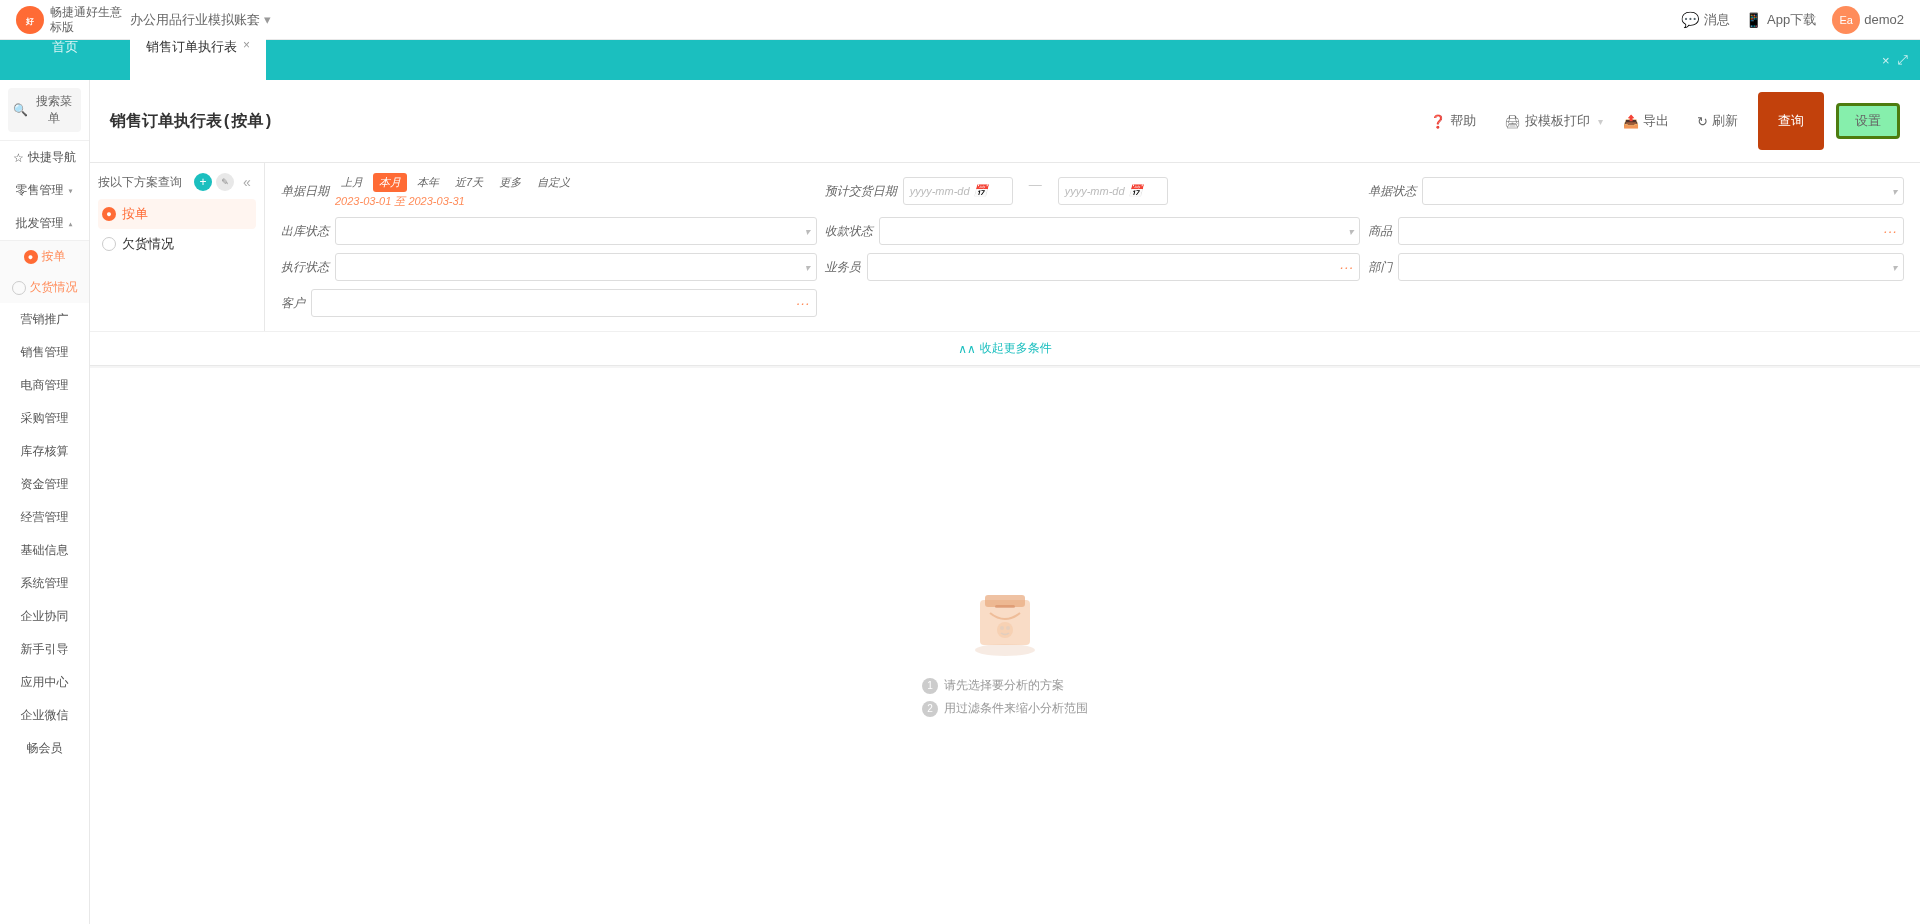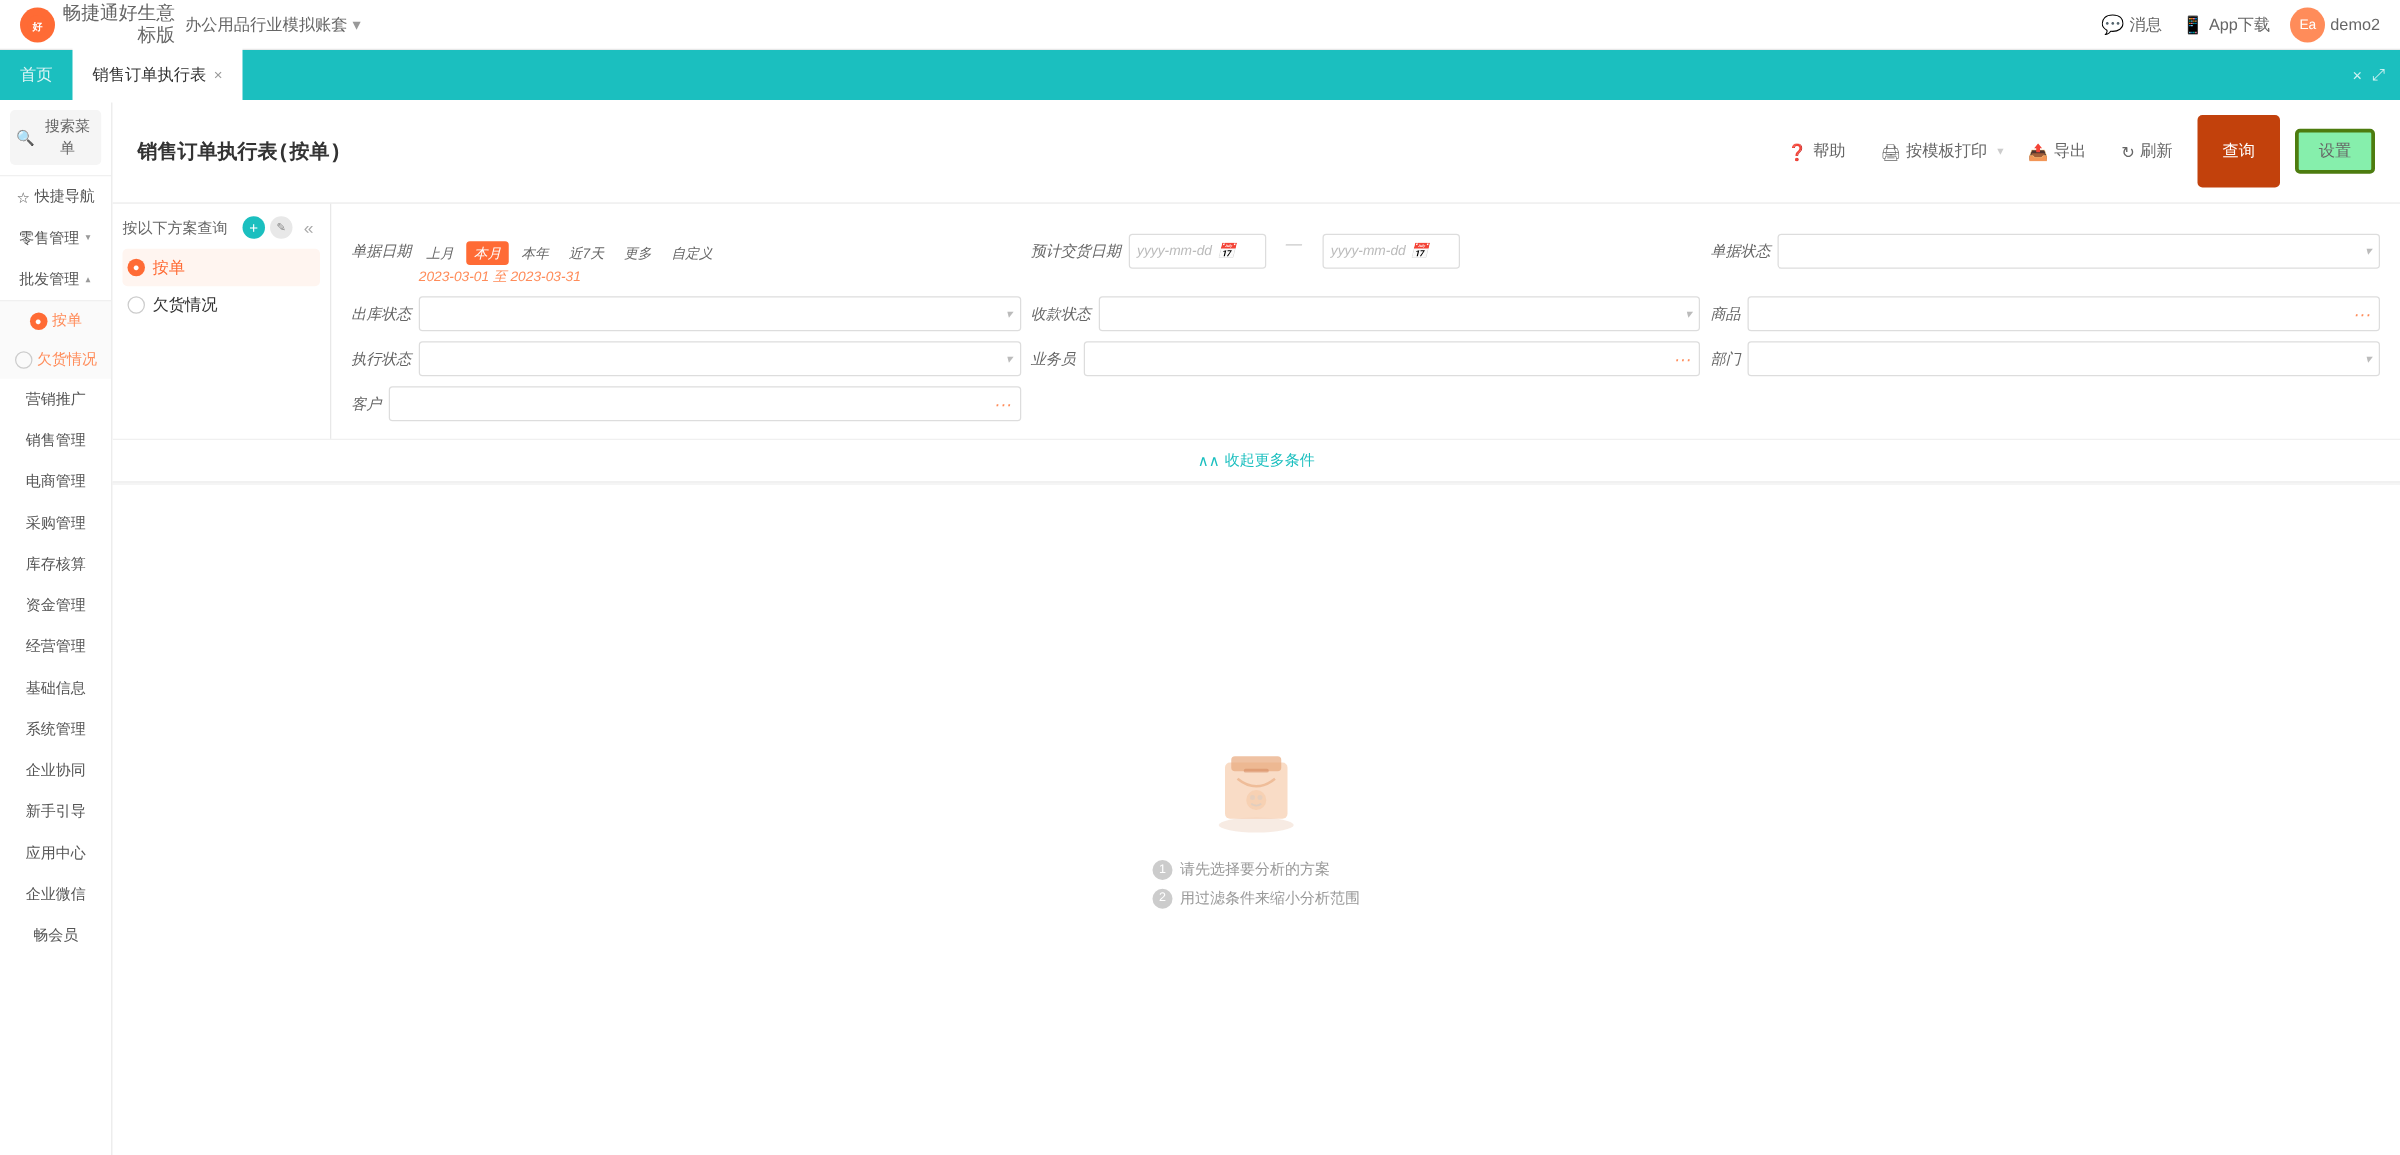--- a/index.html
+++ b/index.html
@@ -32,24 +32,23 @@
       background: #ff6b35;
       border-radius: 50%;
       display: flex;
       align-items: center;
       justify-content: center;
       color: #fff;
       font-size: 10px;
       font-weight: bold;
     }
     .logo-text {
-      font-size: 15px;
+      font-size: 12px;
       color: #666;
       line-height: 1.2;
-      text-align: right;
     }
     .top-nav-title {
       color: #666;
       font-size: 13px;
       display: flex;
       align-items: center;
       gap: 4px;
     }
     .top-header-right {
       display: flex;
@@ -81,26 +80,26 @@
       height: 40px;
       background: #1bbfbf;
       display: flex;
       align-items: center;
       padding: 0 0;
       flex-shrink: 0;
     }
     .tab-item {
       height: 44px;
       display: flex;
-      align-items: center;
       padding: 0 16px;
       cursor: pointer;
       color: rgba(255,255,255,0.85);
       font-size: 13px;
       gap: 6px;
+      margin-left: 36px;
     }
     .tab-item.home {
       background: transparent;
     }
     .tab-item.active {
       background: #fff;
       color: #333;
       position: relative;
     }
     .tab-close {
@@ -424,21 +423,20 @@
       gap: 4px;
       flex-shrink: 0;
     }
 
     .d-tab {
       padding: 2px 6px;
       font-size: 11px;
       cursor: pointer;
       color: #666;
       border-radius: 2px;
-      margin-top: 20px;
     }
 
     .d-tab.active {
       background: #ff6b35;
       color: #fff;
       border-radius: 3px;
     }
 
     .d-input {
       height: 28px;

